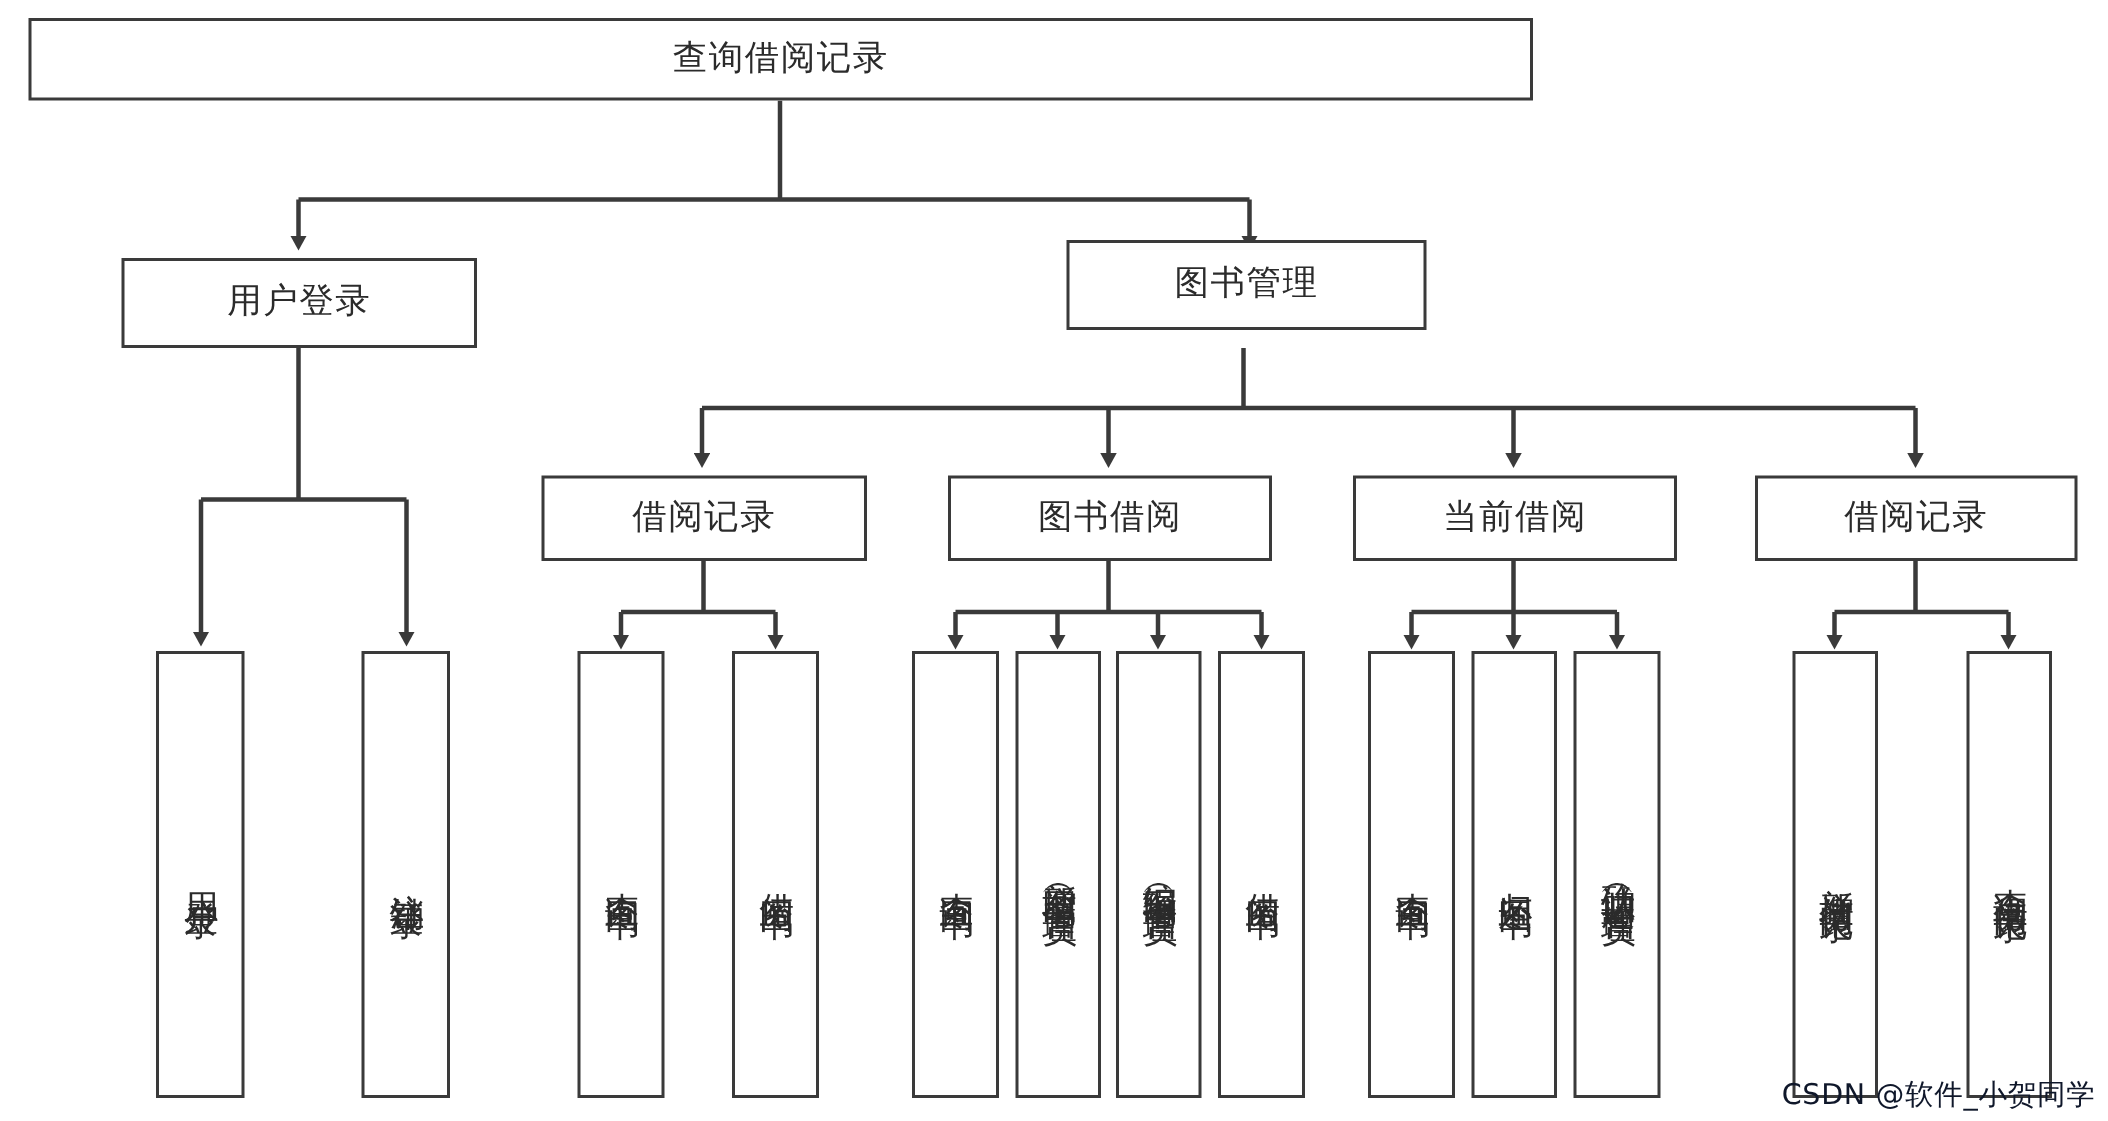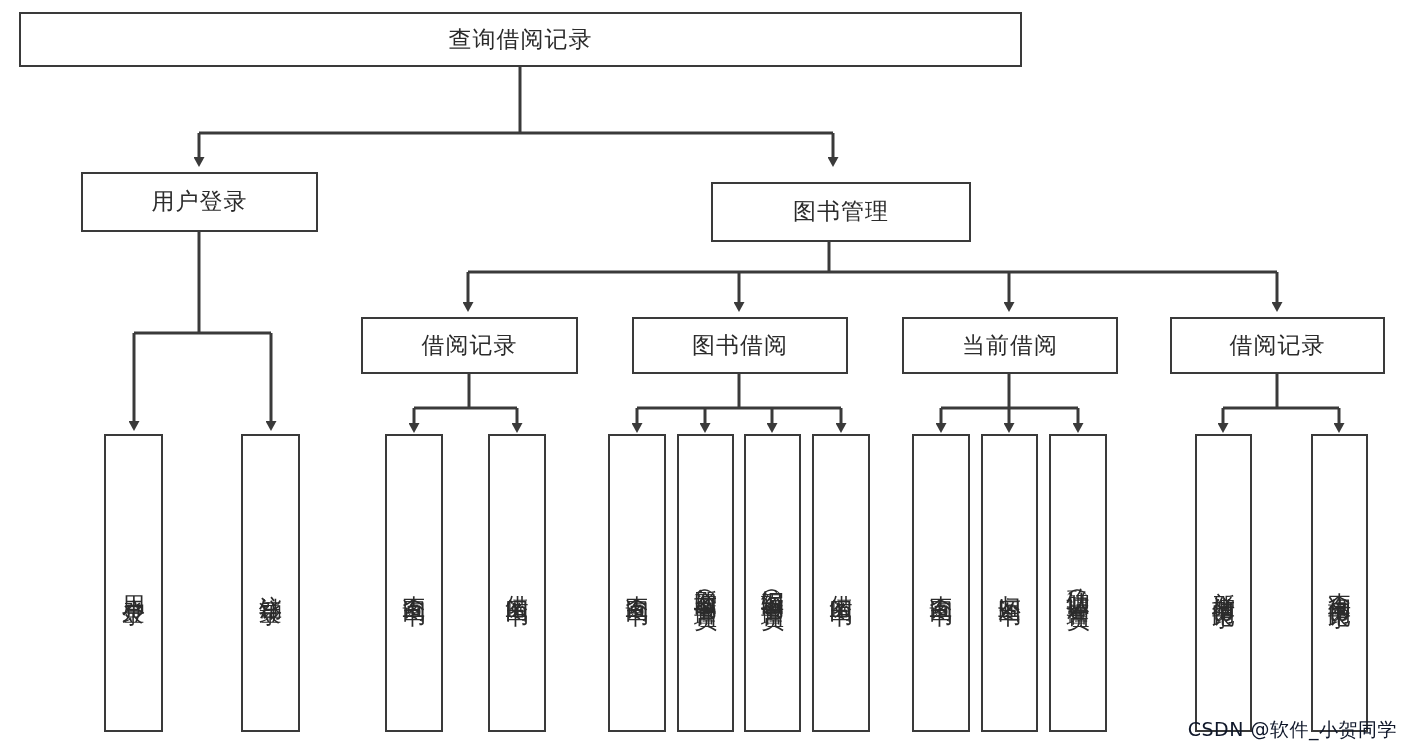--- a/index.html
+++ b/index.html
@@ -68,21 +68,21 @@
       <path d="M1277,374 L1277,408"></path>
       <path d="M1223,408 L1339,408"></path>
       <path d="M1223,408 L1223,424" marker-end="url(#arw)"></path>
       <path d="M1339,408 L1339,424" marker-end="url(#arw)"></path>
     </g>
   </svg>
 
   <div class="node horiz" style="left:19px;top:12px;width:1003px;height:55px;">查询借阅记录</div>
 
   <div class="node horiz" style="left:81px;top:172px;width:237px;height:60px;">用户登录</div>
-  <div class="node horiz" style="left:711px;top:182px;width:260px;height:60px;">图书管理</div>
+  <div class="node horiz" style="left:711px;top:160px;width:240px;height:60px;">图书管理</div>
 
   <div class="node horiz" style="left:361px;top:317px;width:217px;height:57px;">借阅记录</div>
   <div class="node horiz" style="left:632px;top:317px;width:216px;height:57px;">图书借阅</div>
   <div class="node horiz" style="left:902px;top:317px;width:216px;height:57px;">当前借阅</div>
   <div class="node horiz" style="left:1170px;top:317px;width:215px;height:57px;">借阅记录</div>
 
   <div class="node vert" style="left:104px;top:434px;width:59px;height:298px;">用户登录</div>
   <div class="node vert" style="left:241px;top:434px;width:59px;height:298px;">注销登录</div>
 
   <div class="node vert" style="left:385px;top:434px;width:58px;height:298px;">查询图书</div>

